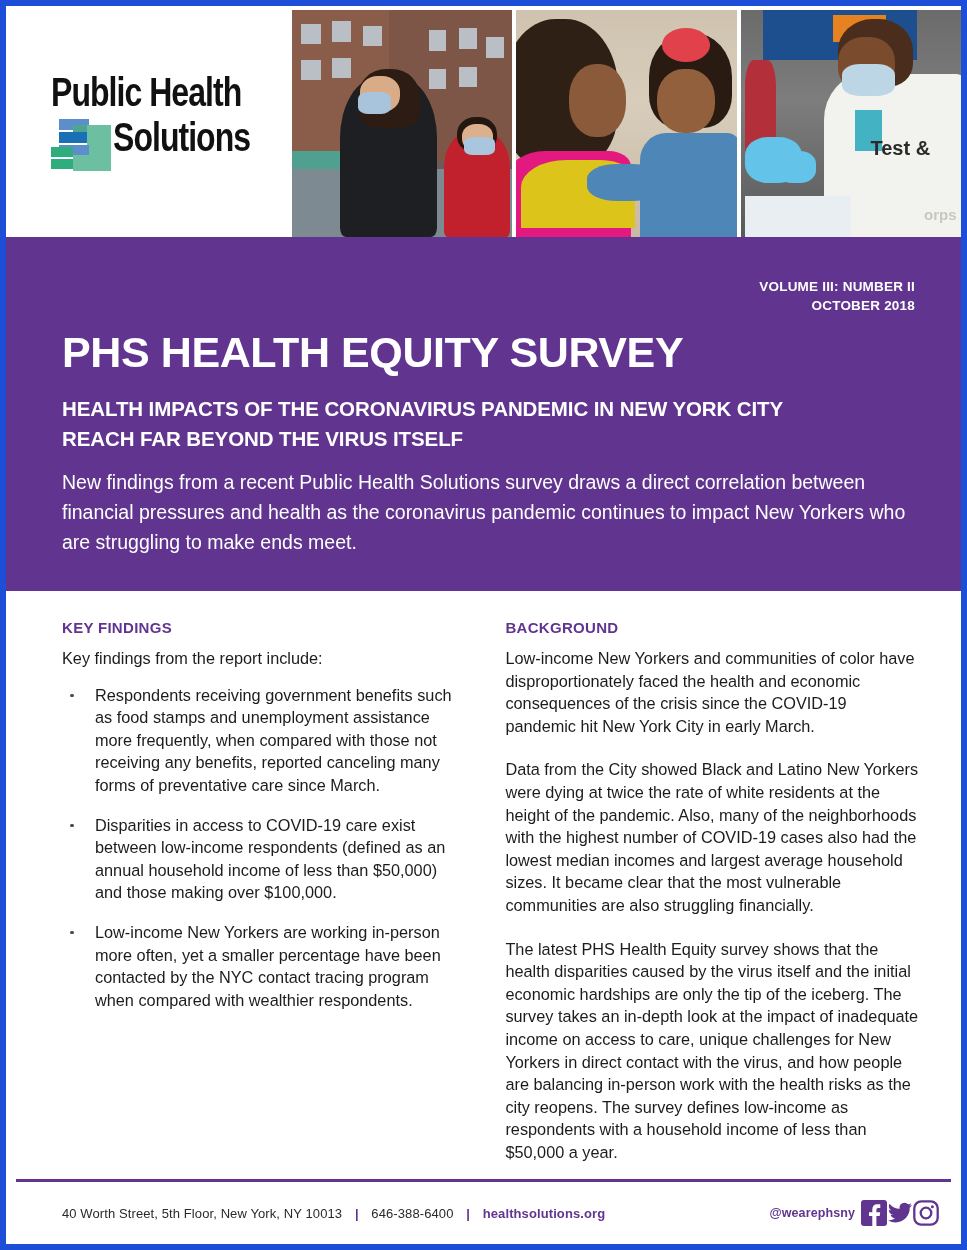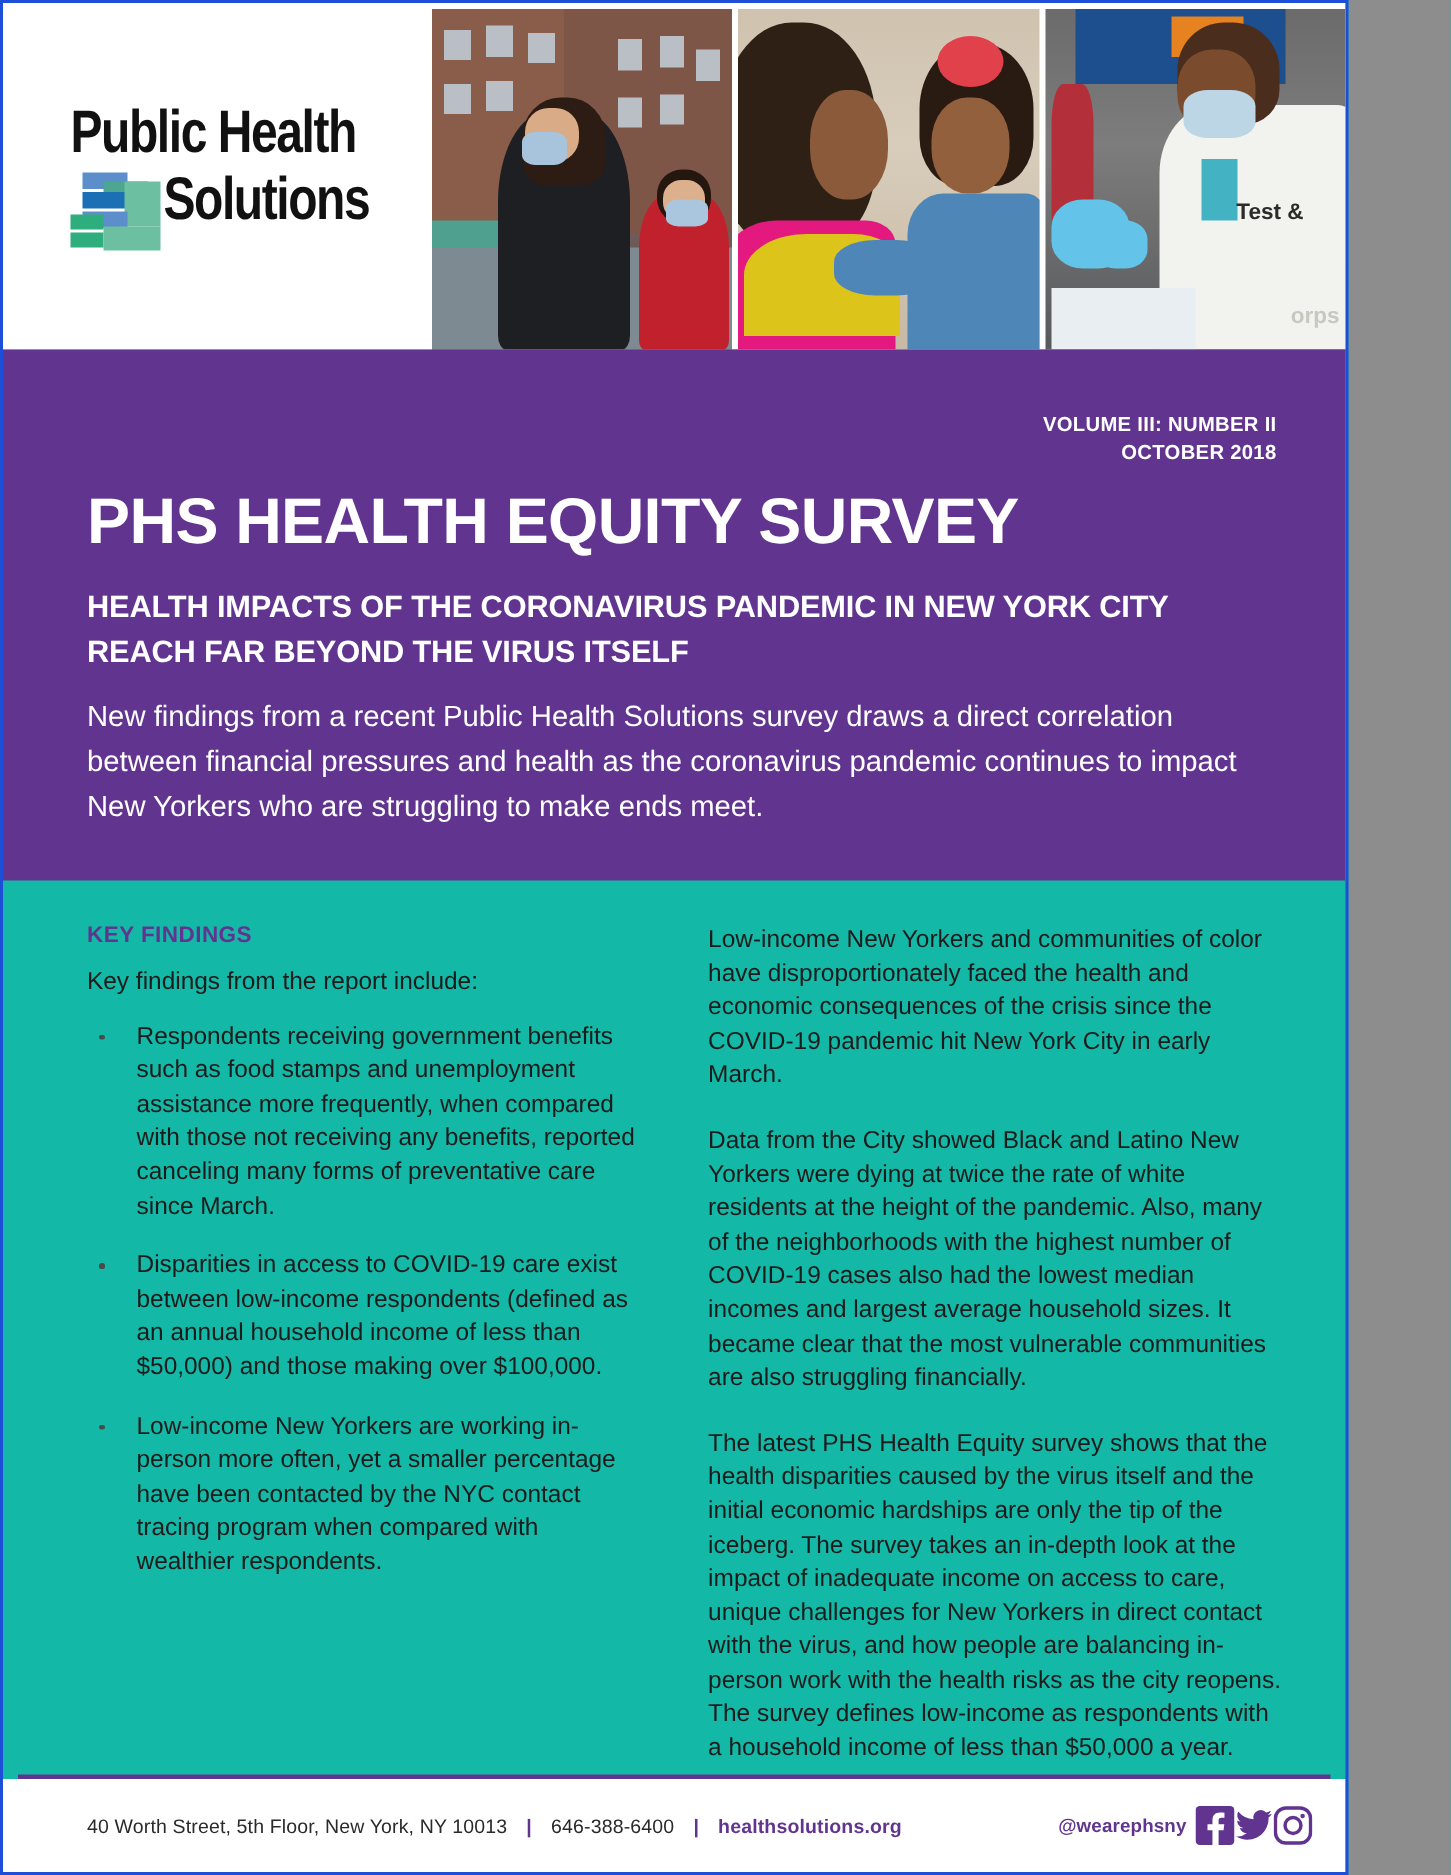--- a/index.html
+++ b/index.html
@@ -6,25 +6,25 @@
 
   html, body {
     width: 967px;
     height: 1250px;
     background: #8d8d8d;
     font-family: "Liberation Sans", sans-serif;
   }
 
   #page {
     position: relative;
-    width: 899px;
+    width: 967px;
     height: 1250px;
-    background: #14b8a6;
+    background: #ffffff;
     overflow: hidden;
-    border: 2px solid #1d4ed8;
+    border: 6px solid #1d4ed8;
   }
 
   
   .topband {
     position: relative;
     height: 231px;
     display: flex;
     background: #ffffff;
   }
 
@@ -158,21 +158,21 @@
   .ph3 .glove  { position:absolute; left:2%; top:56%; width:26%; height:20%;
       background:#63c3e8; border-radius:40%; }
   .ph3 .glove2 { position:absolute; left:16%; top:62%; width:18%; height:14%;
       background:#63c3e8; border-radius:40%; }
   .ph3 .box    { position:absolute; left:2%; bottom:0; width:48%; height:18%;
       background:#e9eef2; }
   .ph3 .teal   { position:absolute; right:36%; top:44%; width:12%; height:18%;
       background:#43b3c4; }
   .ph3 .tshirt-text {
       position:absolute; right:14%; top:56%;
-      font-size:15px; font-weight:bold; color:#2b2b2b;
+      font-size:20px; font-weight:bold; color:#2b2b2b;
       font-family:"Liberation Sans", sans-serif;
   }
   .ph3 .box-text {
       position:absolute; right:2%; bottom:6%;
       font-size:15px; font-weight:bold; color:#c8c8c0;
       font-family:"Liberation Sans", sans-serif;
   }
 
   
   .hero {
@@ -407,20 +407,21 @@
       <div class="sec-head">KEY FINDINGS</div>
       <p>Key findings from the report include:</p>
       <ul class="findings">
         <li>Respondents receiving government benefits such as food stamps and unemployment assistance more frequently, when compared with those not receiving any benefits, reported canceling many forms of preventative care since March.</li>
         <li>Disparities in access to COVID-19 care exist between low-income respondents (defined as an annual household income of less than $50,000) and those making over $100,000.</li>
         <li>Low-income New Yorkers are working in-person more often, yet a smaller percentage have been contacted by the NYC contact tracing program when compared with wealthier respondents.</li>
       </ul>
     </div>
 
     <div class="col right">
+      <div class="sec-head">BACKGROUND</div>
       <p>Low-income New Yorkers and communities of color have disproportionately faced the health and economic consequences of the crisis since the COVID-19 pandemic hit New York City in early March.</p>
       <p>Data from the City showed Black and Latino New Yorkers were dying at twice the rate of white residents at the height of the pandemic. Also, many of the neighborhoods with the highest number of COVID-19 cases also had the lowest median incomes and largest average household sizes. It became clear that the most vulnerable communities are also struggling financially.</p>
       <p>The latest PHS Health Equity survey shows that the health disparities caused by the virus itself and the initial economic hardships are only the tip of the iceberg. The survey takes an in-depth look at the impact of inadequate income on access to care, unique challenges for New Yorkers in direct contact with the virus, and how people are balancing in-person work with the health risks as the city reopens. The survey defines low-income as respondents with a household income of less than $50,000 a year.</p>
     </div>
 
   </div>
 
   <div class="footer-rule"></div>
 
   <div class="footer">

